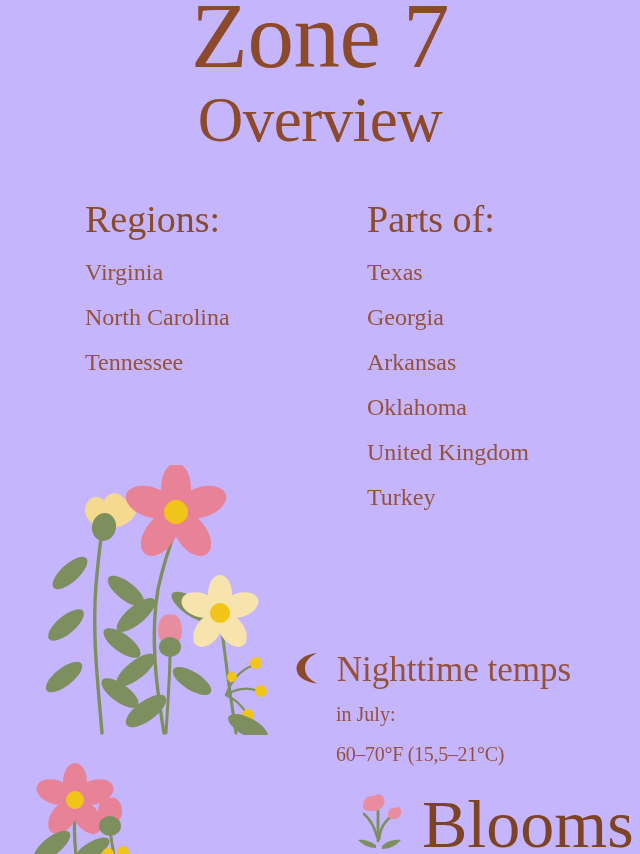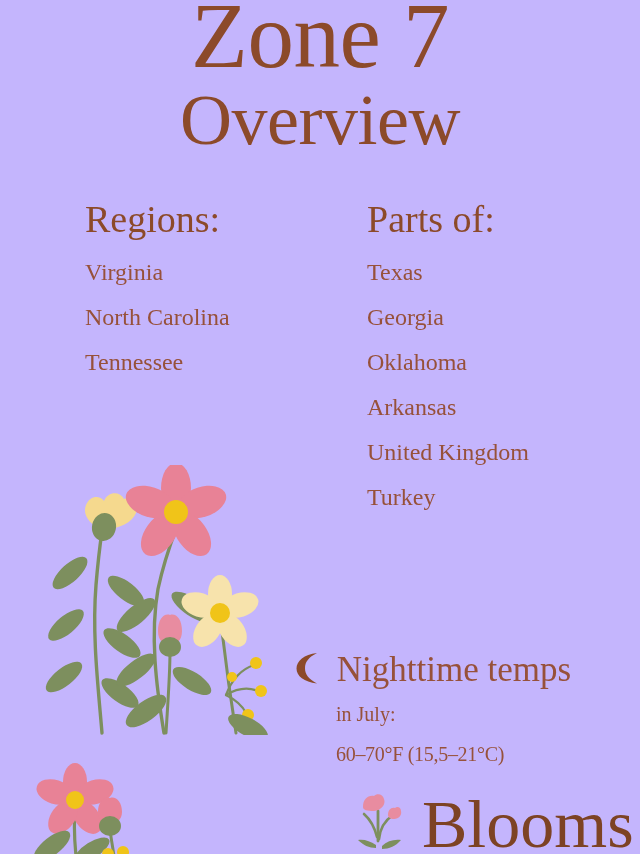--- a/index.html
+++ b/index.html
@@ -31,21 +31,21 @@
     color: #8c4a2a;
   }
   .title-line {
     display: block;
     font-size: 93px;
     line-height: 84px;
     font-weight: 400;
     letter-spacing: -0.5px;
   }
   .title-line-2 {
-    font-size: 72px;
+    font-size: 63px;
   }
 
   
   #columns {
     position: absolute;
     left: 0;
     top: 196px;
     width: 596px;
     height: 420px;
   }
@@ -152,22 +152,22 @@
         <li>North Carolina</li>
         <li>Tennessee</li>
       </ul>
     </div>
 
     <div class="column" id="col-parts">
       <div class="col-heading">Parts of:</div>
       <ul class="col-list">
         <li>Texas</li>
         <li>Georgia</li>
+        <li>Arkansas</li>
         <li>Oklahoma</li>
-        <li>Arkansas</li>
         <li>United Kingdom</li>
         <li>Turkey</li>
       </ul>
     </div>
 
   </div>
 
   <div id="night-block">
     <div id="night-line-1">
       <span class="moon-icon">

